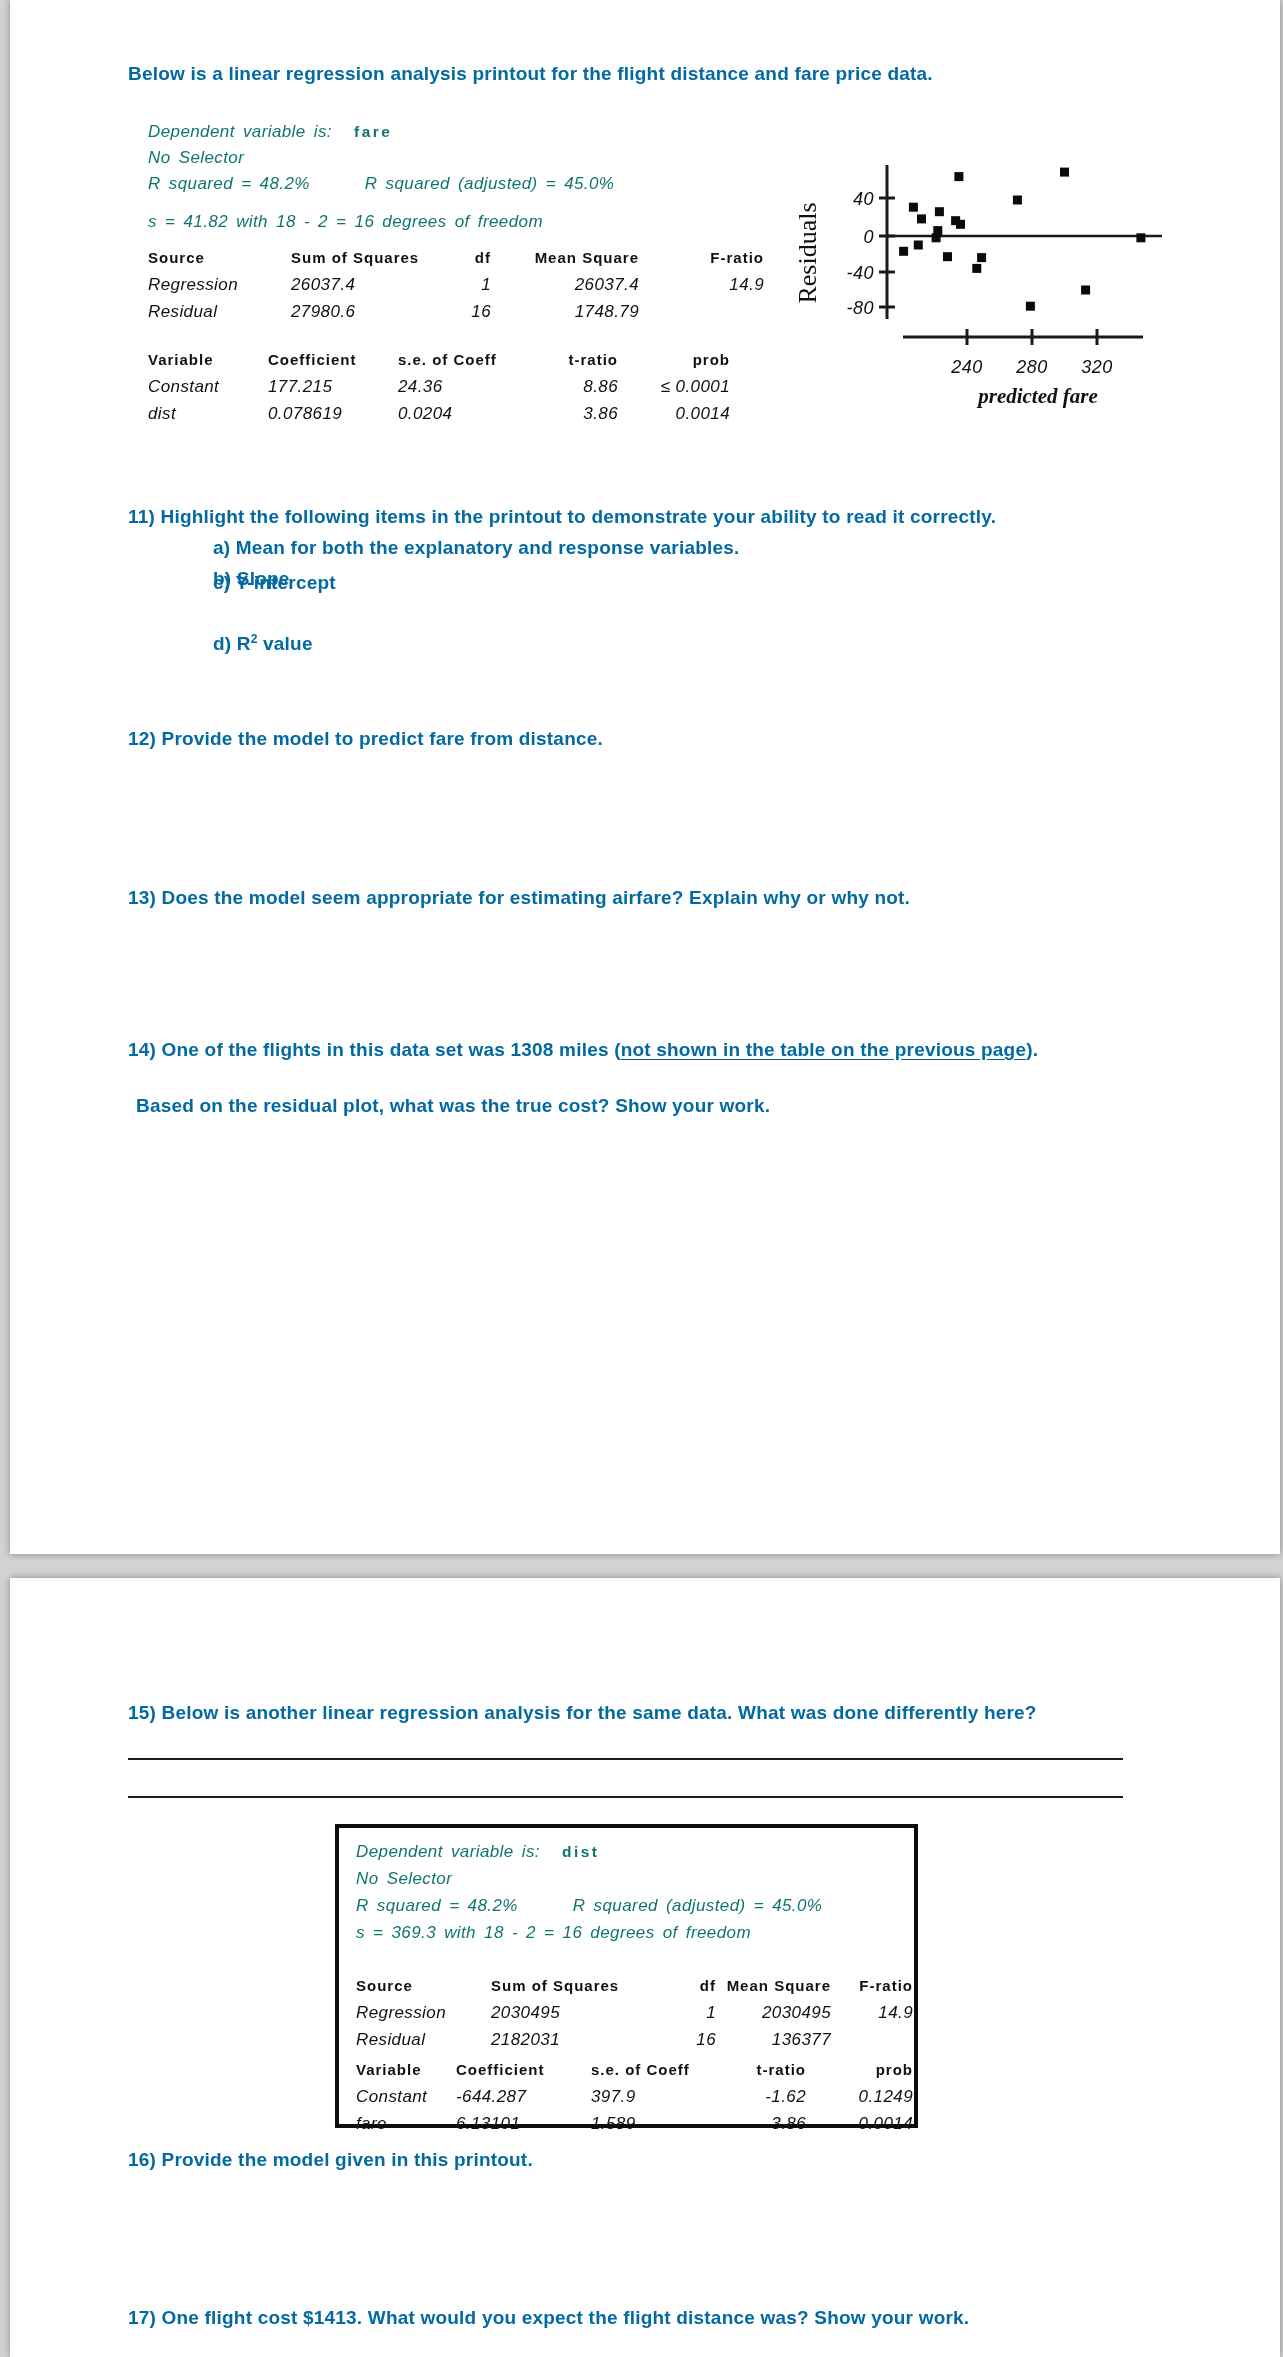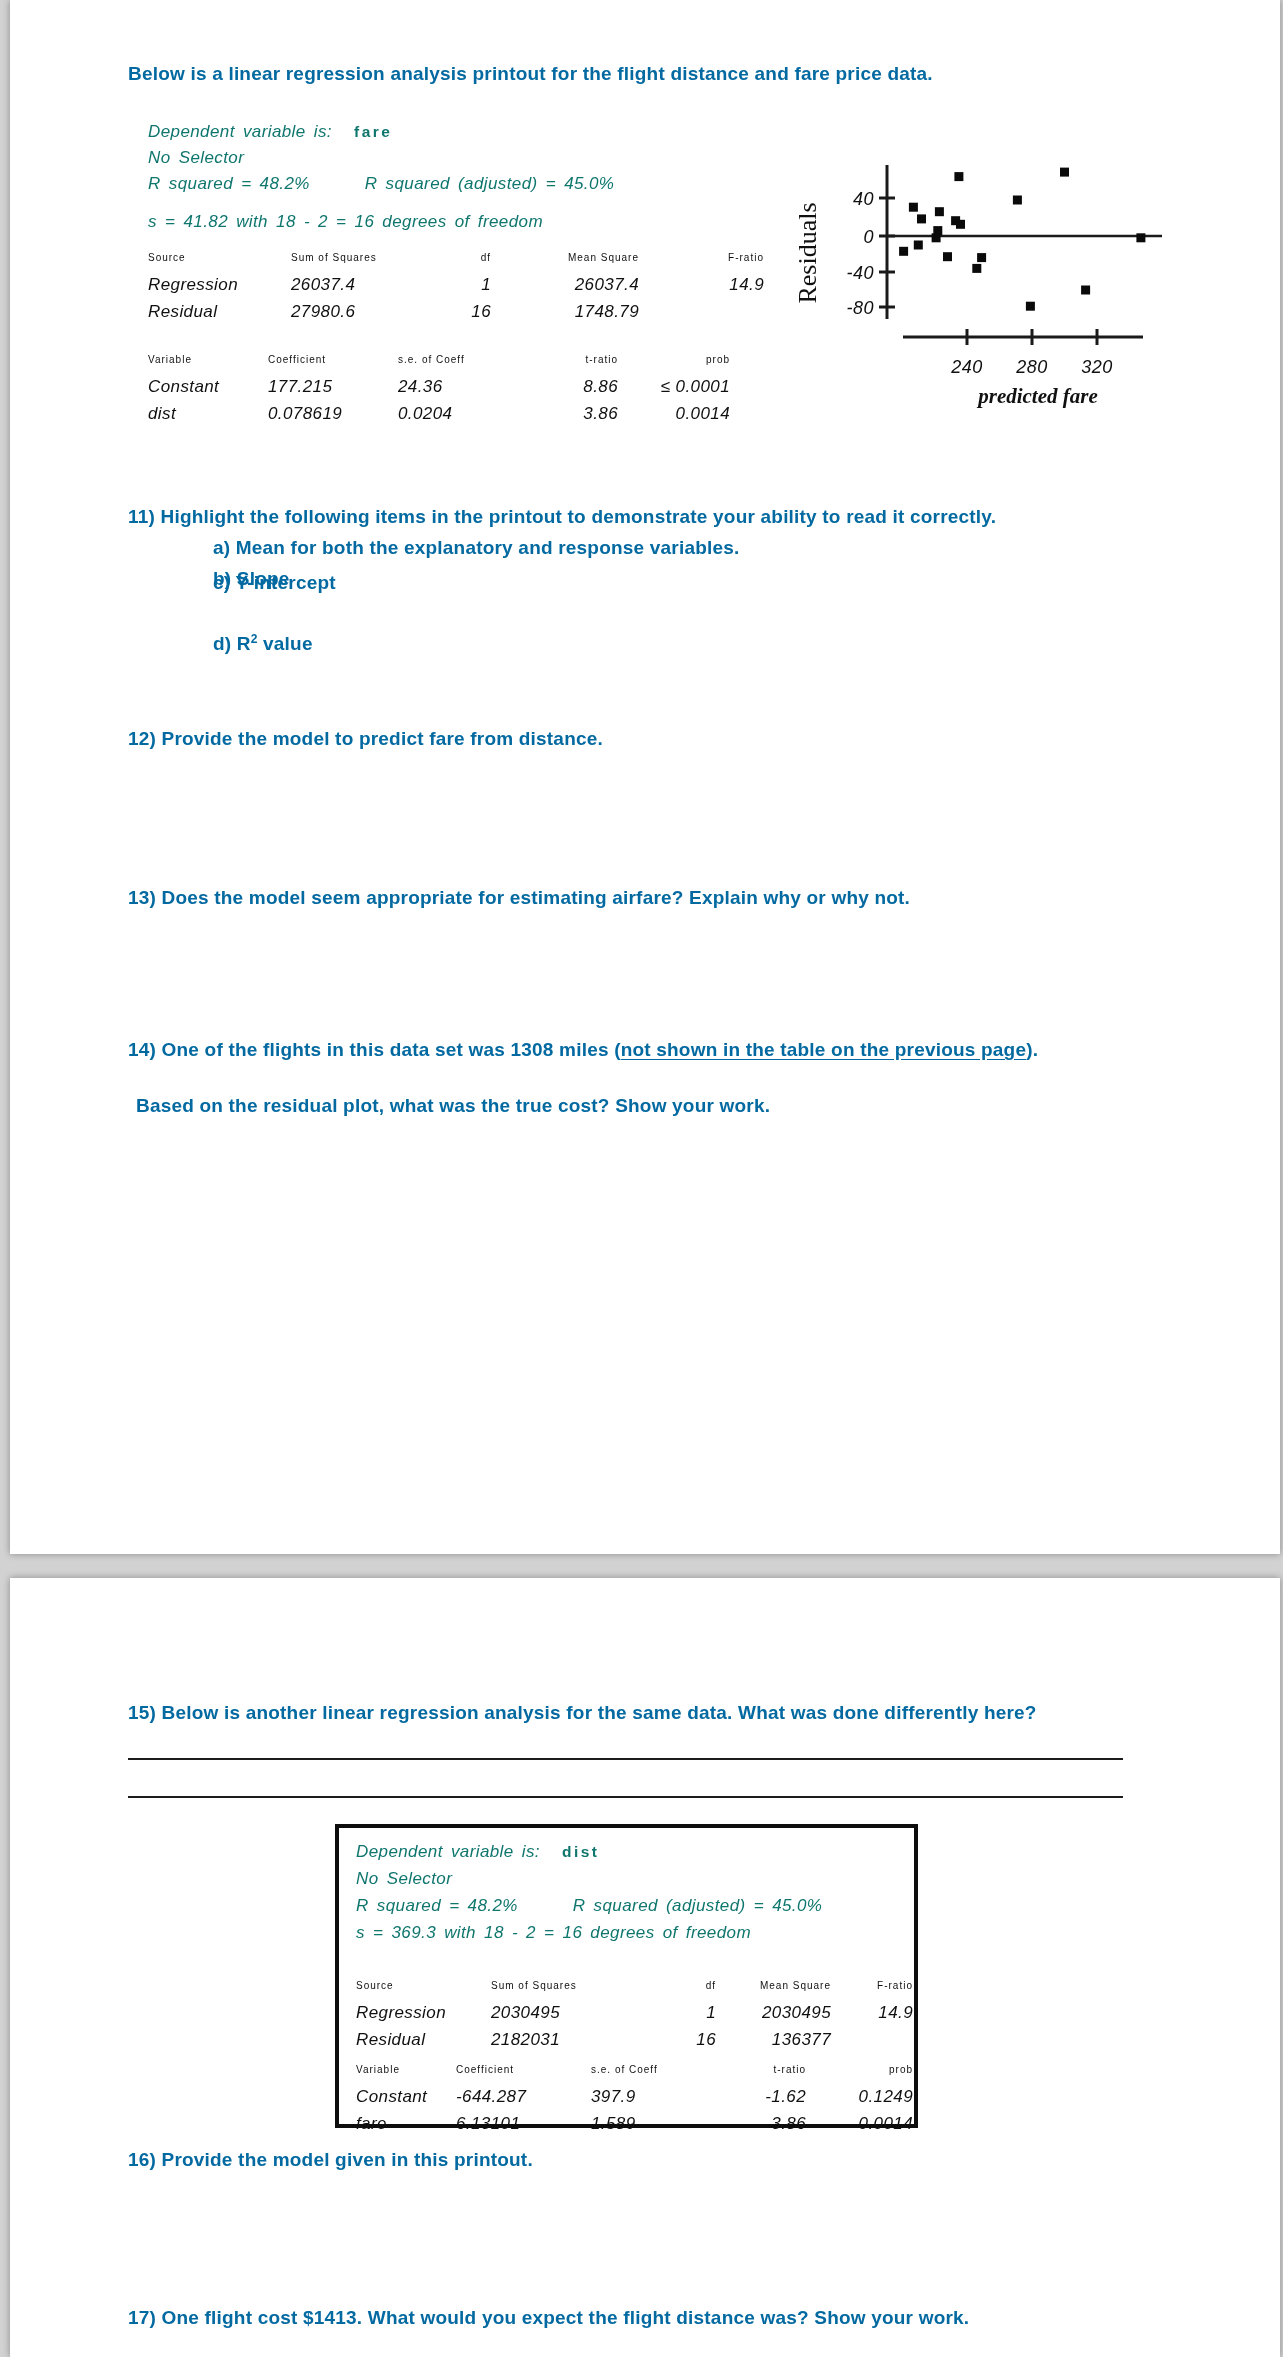--- a/index.html
+++ b/index.html
@@ -11,21 +11,21 @@
   .page{position:absolute;left:10px;width:1270px;background:#ffffff;
         box-shadow:0 0 7px rgba(0,0,0,.35);}
   .abs{position:absolute;}
   .q{position:absolute;font-size:19px;line-height:24px;letter-spacing:.2px;color:#0369a1;white-space:nowrap;font-weight:bold;}
   .pt{position:absolute;font-size:17px;font-style:italic;letter-spacing:.4px;word-spacing:3px;color:#0f766e;white-space:nowrap;}
   .pt .bold-val{font-style:normal;font-weight:bold;letter-spacing:2.5px;font-size:15.5px;margin-left:22px;}
   .gap55{margin-left:55px;}
   .pt-table{position:absolute;border-collapse:collapse;table-layout:fixed;
             font-size:17px;color:#101010;}
   .pt-table td{padding:0;height:27px;vertical-align:middle;overflow:visible;white-space:nowrap;}
-  .pt-table .hdr td{font-weight:normal;font-style:normal;letter-spacing:1px;font-size:10px;}
+  .pt-table .hdr td{font-weight:bold;font-style:normal;letter-spacing:1px;font-size:15px;}
   .pt-table .val td{font-style:italic;letter-spacing:.4px;}
   .ra{text-align:right;}
   .answer-line{position:absolute;height:0;border-top:2px solid #1c1c1c;}
   .ul{text-decoration:underline;text-underline-offset:3px;}
   .boxed{position:absolute;border:4px solid #0d0d0d;background:#fff;}
   svg text{font-family:"Liberation Sans",sans-serif;}
   .tick-label{font-size:18px;font-style:italic;fill:#101010;letter-spacing:.5px;}
   .axis-title-serif{font-family:"Liberation Serif",serif;fill:#101010;}
   sup{font-size:12px;}
 </style>

